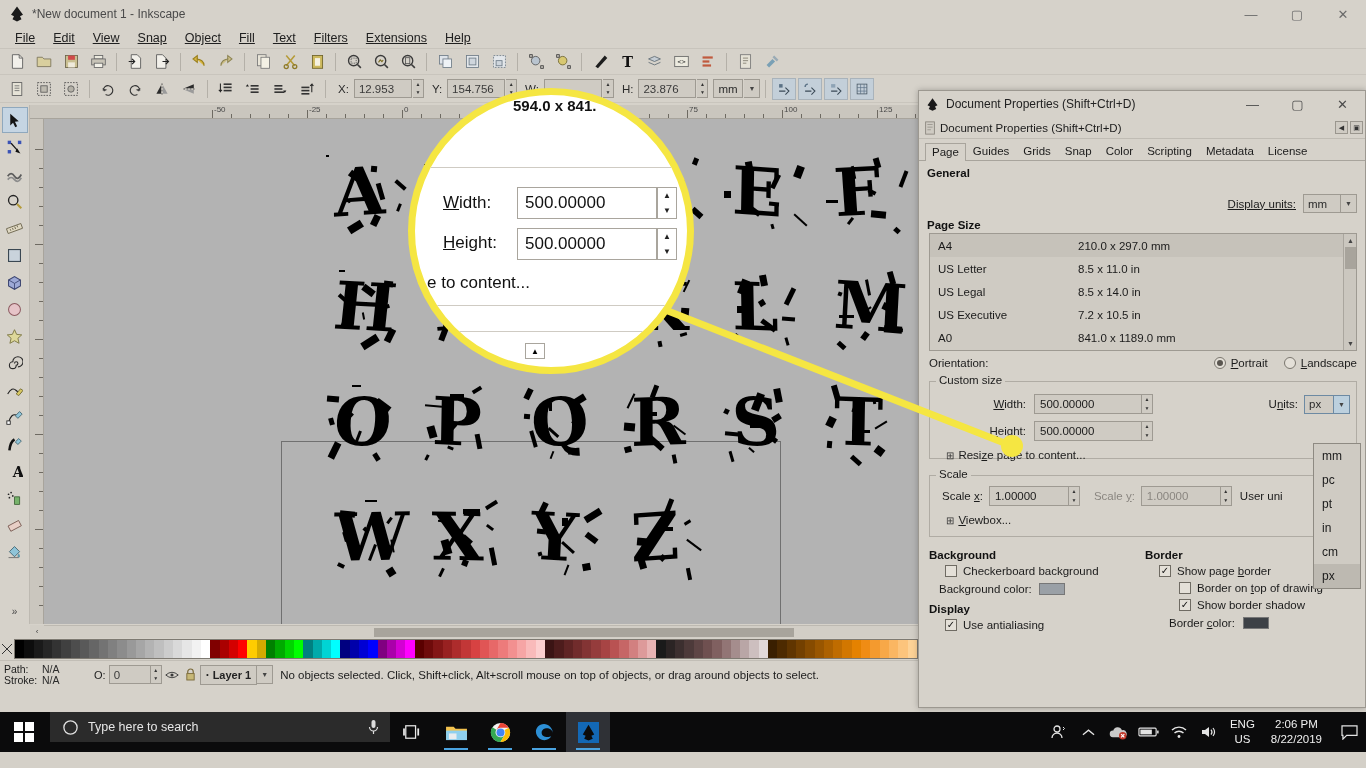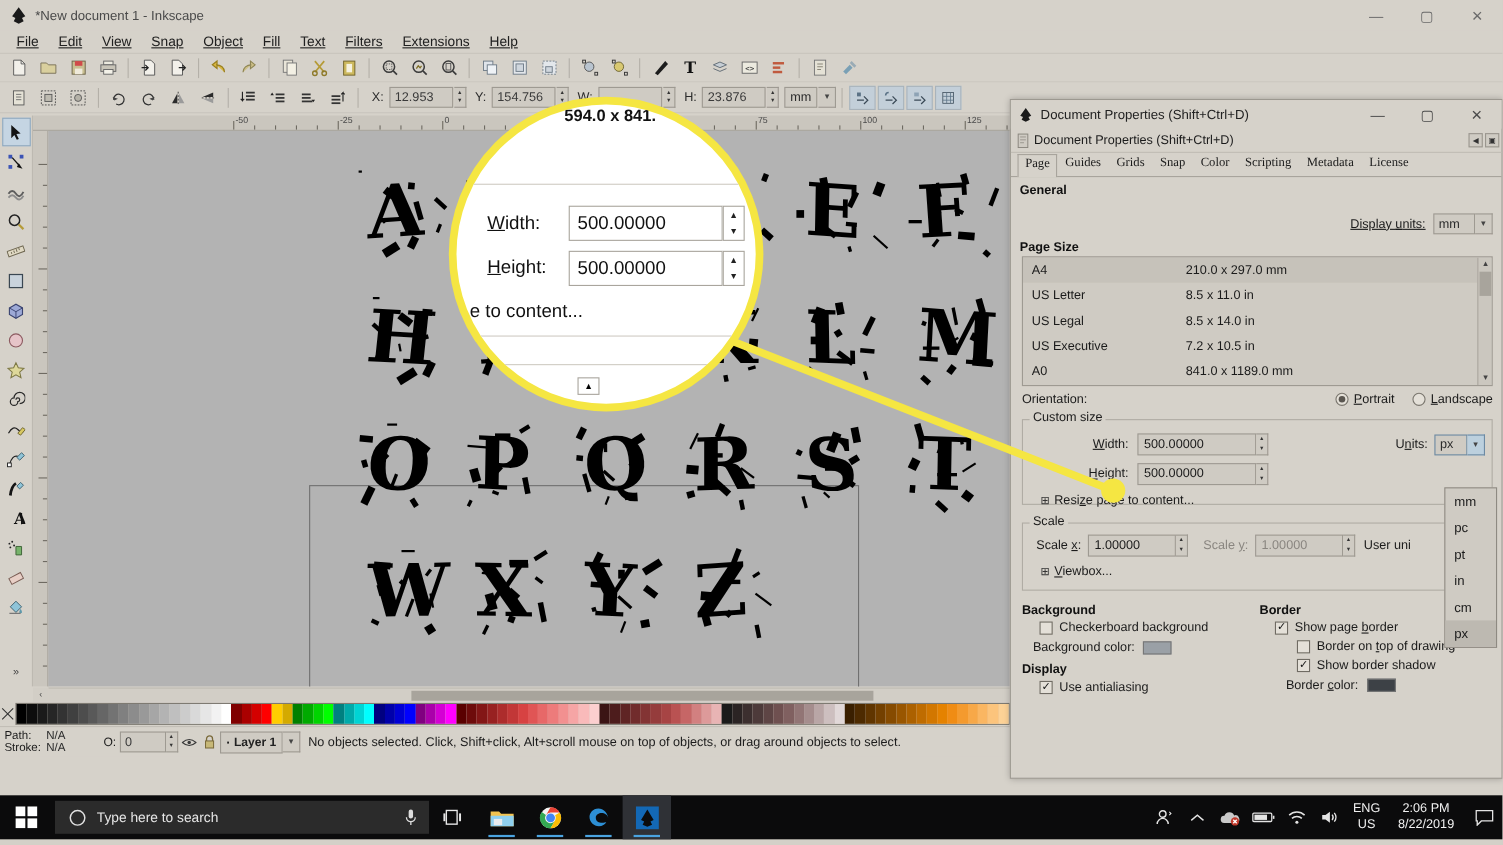--- a/index.html
+++ b/index.html
@@ -109,21 +109,21 @@
   .dlg-title .t { font-size:12px; color:#222; margin-left:6px; }
   .dlg-ctrls { position:absolute; right:0; top:0; display:flex; height:26px; }
   .dlg-btn { width:45px; display:flex; align-items:center; justify-content:center; color:#4a4a4a; font-size:13px; }
   .dock-bar { height:22px; display:flex; align-items:center; border-bottom:1px solid #c0bcb4;
               font-size:11.5px; color:#1b1b1b; position:relative; }
   .dock-bar .dock-ic { width:14px; height:14px; margin:0 3px 0 4px; }
   .dock-arrows { position:absolute; right:2px; display:flex; gap:2px; }
   .dock-sq { width:13px; height:13px; border:1px solid #9a968e; background:#cfcbc3; font-size:7px;
              display:flex; align-items:center; justify-content:center; color:#333; }
 
-  .tabs { height:22px; display:flex; padding-left:6px; border-bottom:1px solid #a8a49c;font-family:Liberation Serif, serif; }
+  .tabs { height:22px; display:flex; align-items:flex-end; padding-left:6px; border-bottom:1px solid #a8a49c; }
   .tab { font-size:11.5px; padding:2px 6px 3px; color:#1b1b1b; border:1px solid transparent;
          border-bottom:none; }
   .tab.active { background:#d6d2ca; border-color:#a8a49c; position:relative; top:1px; }
 
   .sec-h { font-size:11.5px; font-weight:bold; color:#111; margin:6px 0 2px 8px; }
   .row { display:flex; align-items:center; }
   .lbl { font-size:11.5px; color:#1b1b1b; }
   .lbl u { text-decoration:underline; }
 
   .listbox { margin:2px 8px 0 10px; height:118px; border:1px solid #9e9a92; background:#cfcbc3;
@@ -174,22 +174,22 @@
   .mag .m-spin i { flex:1; display:flex; align-items:center; justify-content:center; font-size:8px;
                    font-style:normal; color:#222; }
   .mag .m-txt { position:absolute; font-size:17px; color:#111; }
   .mag .m-top { position:absolute; font-size:15px; font-weight:bold; color:#111; }
 
   .callout-line { position:absolute; z-index:55; }
   .callout-dot { position:absolute; width:22px; height:22px; border-radius:50%; background:#f5e642;
                  z-index:56; }
 
   
-  .taskbar { position:absolute; left:0; bottom:5px; width:1366px; height:40px; background:#0b0b0c;
-             display:flex; align-items:center; }
+  .taskbar { position:absolute; left:0; bottom:16px; width:1366px; height:40px; background:#0b0b0c;
+             display:flex; }
   .start { width:48px; height:40px; display:flex; align-items:center; justify-content:center; }
   .searchbox { width:340px; height:30px; background:#2b2b2b; display:flex; align-items:center;
                margin-left:2px; position:relative; }
   .search-txt { color:#e6e6e6; font-size:12.5px; margin-left:38px; }
   .tb-icon { width:44px; height:40px; display:flex; align-items:center; justify-content:center;
              position:relative; }
   .tb-icon.active { background:#2f3136; }
   .tb-icon .uline { position:absolute; bottom:2px; left:10px; right:10px; height:2px; background:#4aa3e0; }
   .tray { position:absolute; right:0; height:40px; display:flex; align-items:center; color:#e8e8e8; }
   .tray-ic { width:30px; height:40px; display:flex; align-items:center; justify-content:center; }

